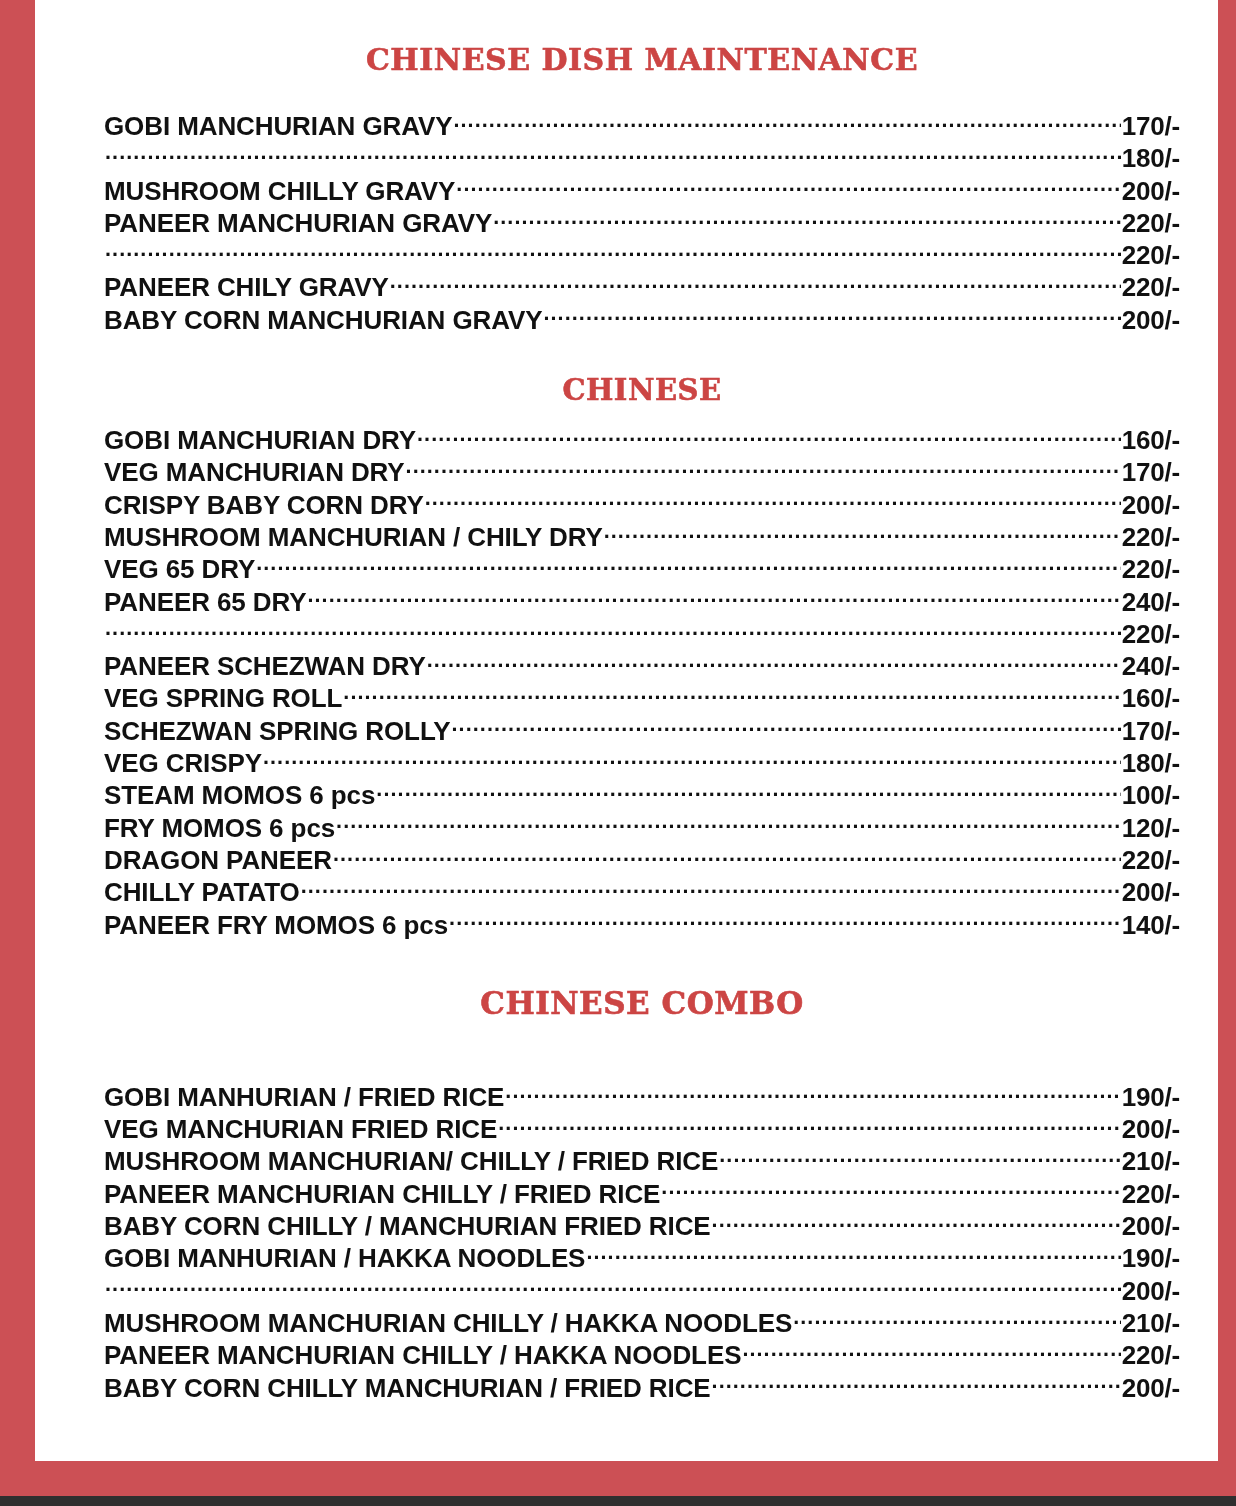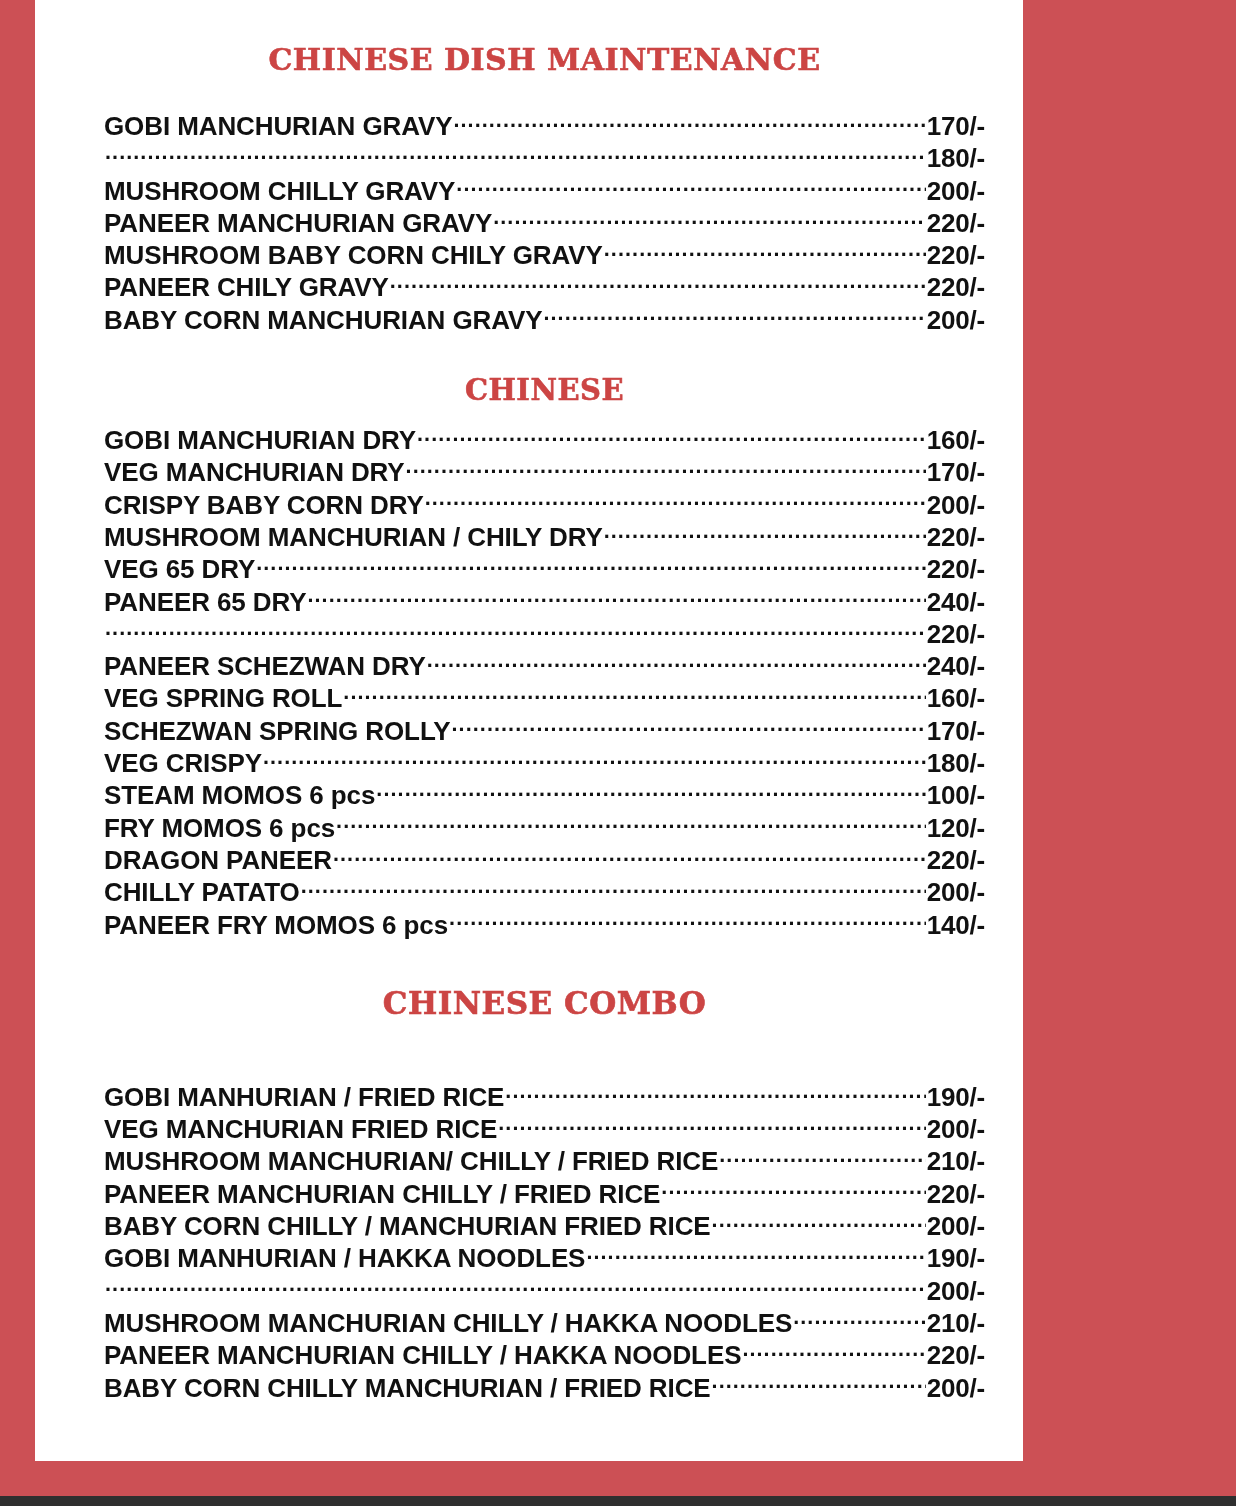--- a/index.html
+++ b/index.html
@@ -27,21 +27,21 @@
     left: 0;
     bottom: 0;
     width: 1236px;
     height: 10px;
     background: #2f2f2f;
   }
   .card {
     position: absolute;
     left: 35px;
     top: 0px;
-    width: 988px;
+    width: 1183px;
     height: 1461px;
     background: #ffffff;
     box-sizing: border-box;
     overflow: hidden;
   }
 
   .inner {
     position: relative;
     padding: 0 38px 0 69px;
   }
@@ -144,21 +144,20 @@
           <span class="item-name">MUSHROOM CHILLY GRAVY</span>
           <span class="leader"></span>
           <span class="price">200/-</span>
         </li>
         <li class="menu-row">
           <span class="item-name">PANEER MANCHURIAN GRAVY</span>
           <span class="leader"></span>
           <span class="price">220/-</span>
         </li>
         <li class="menu-row">
-          <span class="item-name">MUSHROOM BABY CORN CHILY GRAVY</span>
           <span class="leader"></span>
           <span class="price">220/-</span>
         </li>
         <li class="menu-row">
           <span class="item-name">PANEER CHILY GRAVY</span>
           <span class="leader"></span>
           <span class="price">220/-</span>
         </li>
         <li class="menu-row">
           <span class="item-name">BABY CORN MANCHURIAN GRAVY</span>

